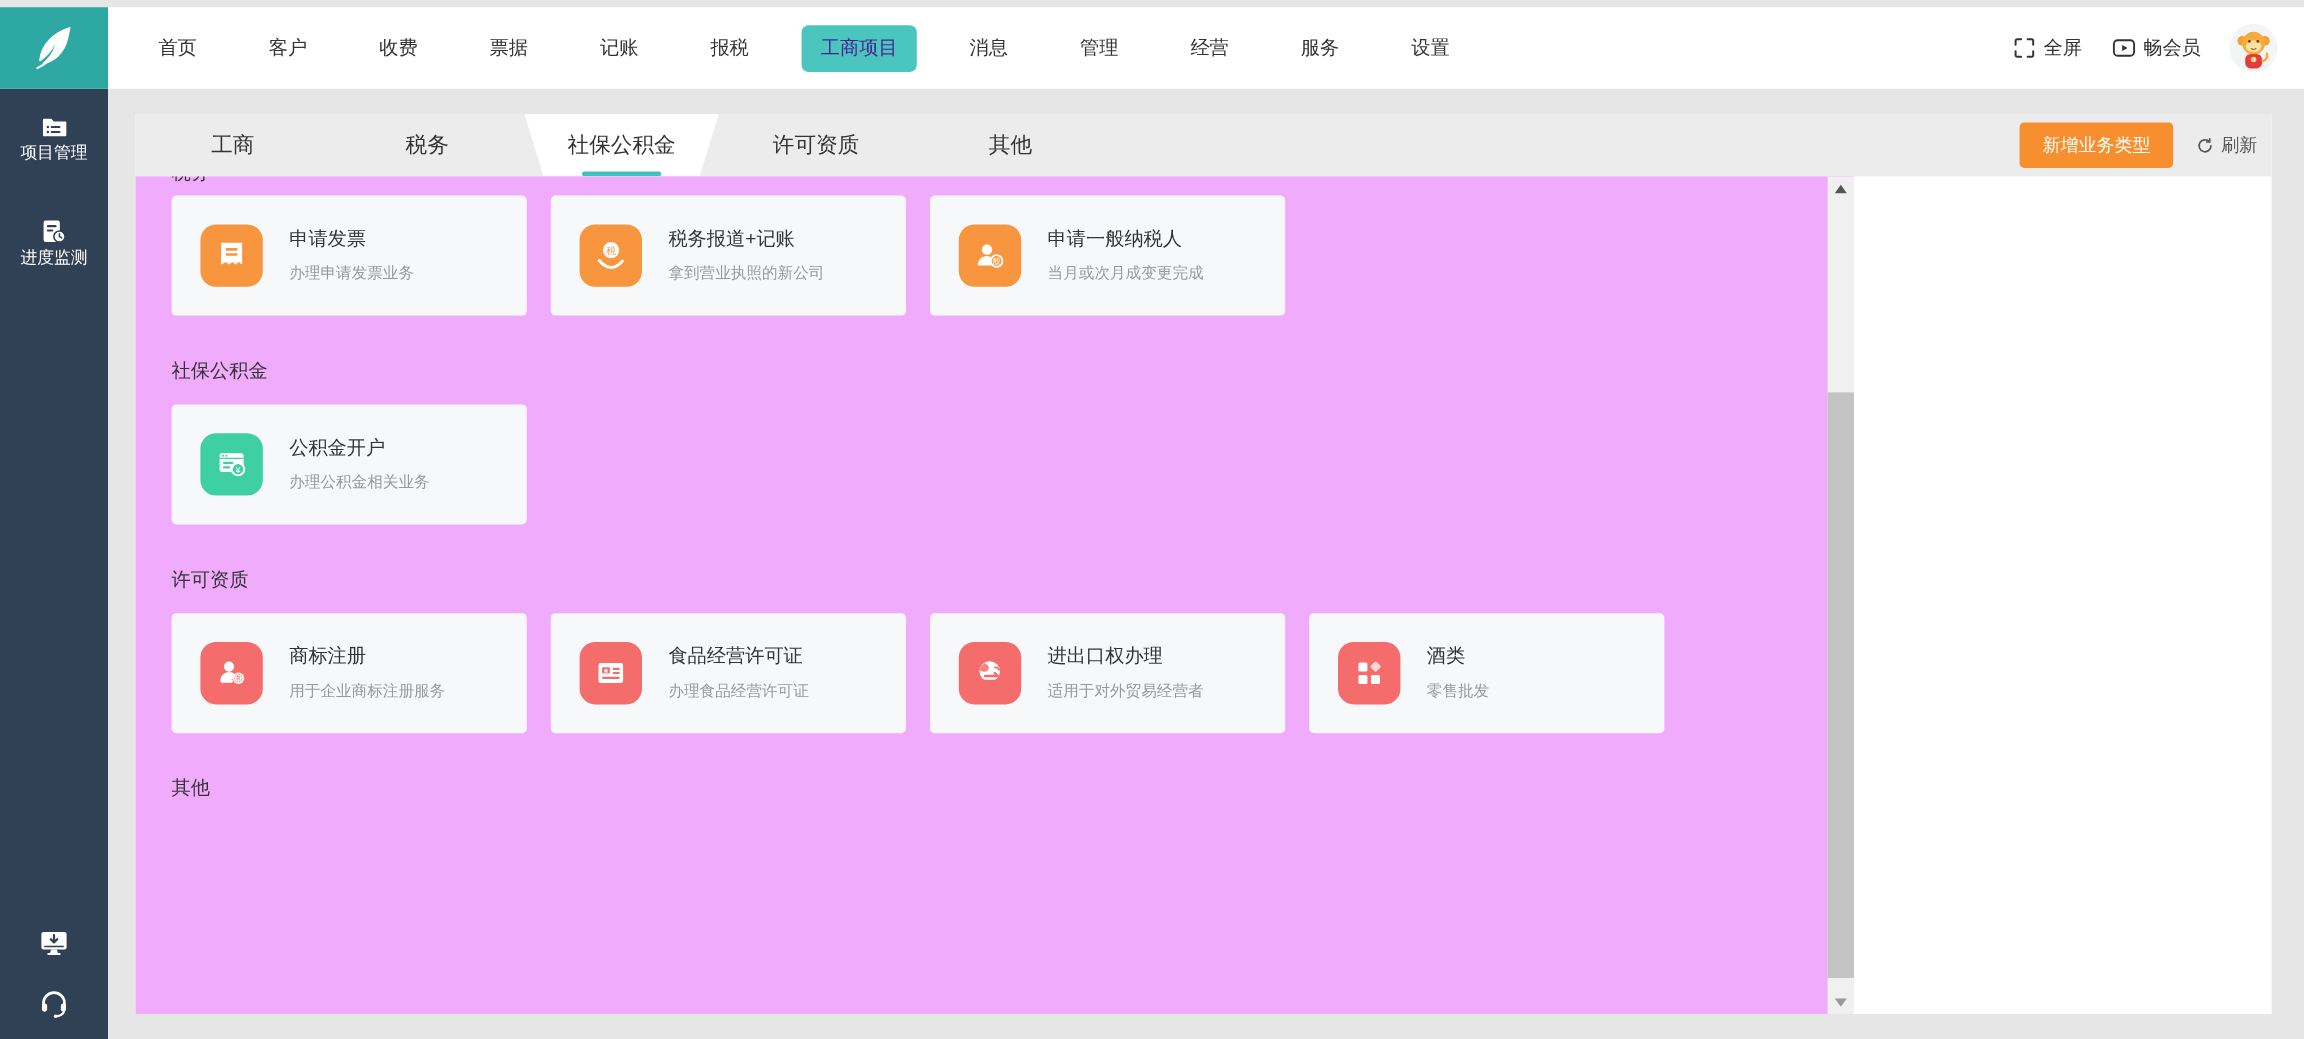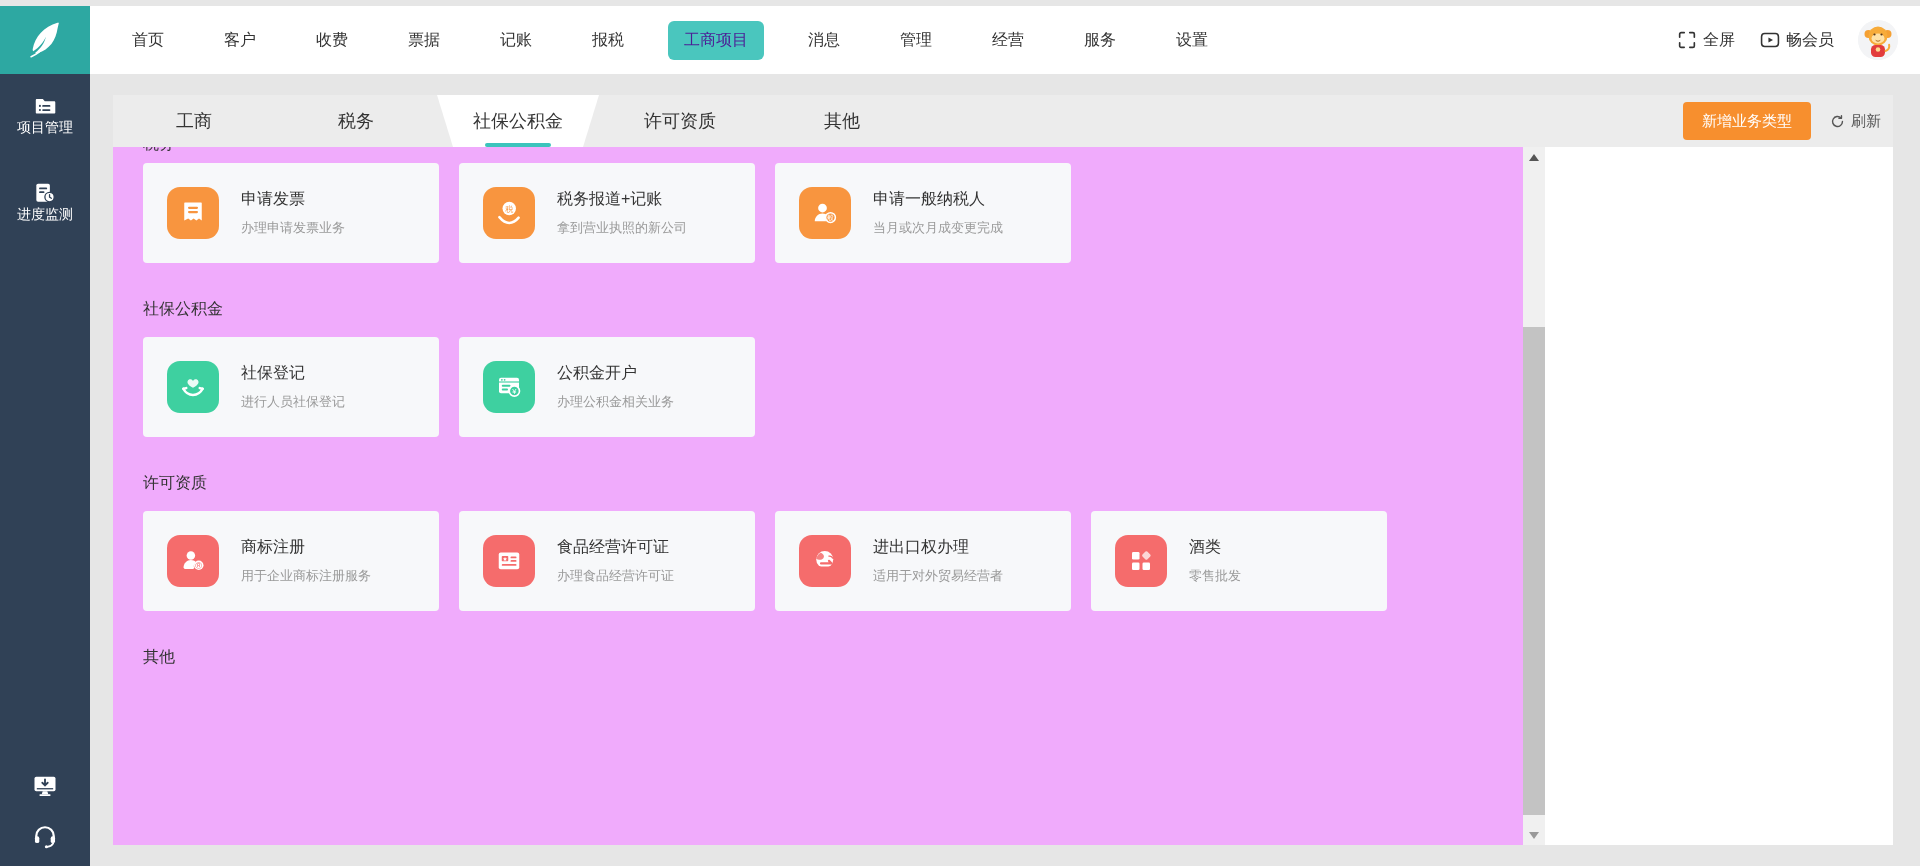--- a/index.html
+++ b/index.html
@@ -247,33 +247,20 @@
     </div>
   </div>
           </div>
   </section>
         <section class="section">
     <div class="section-title"><span class="st-inner">社保公积金</span></div>
     <div class="cards">
             <div class="card">
     <div class="card-icon" style="background: rgb(62, 208, 160);">
                 <svg viewBox="0 0 24 24" width="30" height="30">
-                  <path d="M12 7.2c.9-1.9 3.6-1.8 4.3.1.6 1.7-1.2 3.6-4.3 5.3C8.9 10.9 7.1 9 7.7 7.3c.7-1.9 3.4-2 4.3-.1z" fill="#fff" opacity=".9"></path>
-                  <path d="M4.3 13.4c1.6 3.1 4.3 4.9 7.7 4.9s6.1-1.8 7.7-4.9" fill="none" stroke="#fff" stroke-width="2" stroke-linecap="round"></path>
-                  <path d="M4.3 13.4l2.3-.5 M19.7 13.4l-2.3-.5" stroke="#fff" stroke-width="2" stroke-linecap="round"></path>
-                </svg>
-              </div>
-    <div class="card-text">
-      <div class="card-title">社保登记</div>
-      <div class="card-desc">进行人员社保登记</div>
-    </div>
-  </div>
-            <div class="card">
-    <div class="card-icon" style="background: rgb(62, 208, 160);">
-                <svg viewBox="0 0 24 24" width="30" height="30">
                   <rect x="4" y="4.5" width="16" height="12.5" rx="1.6" fill="#fff"></rect>
                   <line x1="4" y1="8" x2="20" y2="8" stroke="#3ed0a0" stroke-width=".9"></line>
                   <circle cx="6.3" cy="6.2" r=".7" fill="#3ed0a0"></circle>
                   <circle cx="8.5" cy="6.2" r=".7" fill="#3ed0a0"></circle>
                   <rect x="6.2" y="10.2" width="7" height="1.5" rx=".75" fill="#3ed0a0"></rect>
                   <rect x="6.2" y="13.2" width="5" height="1.5" rx=".75" fill="#3ed0a0"></rect>
                   <circle cx="16.3" cy="15.2" r="4.1" fill="#3ed0a0" stroke="#fff" stroke-width="1.3"></circle>
                   <text x="16.3" y="17.5" font-size="6" text-anchor="middle" fill="#fff" font-family="'Liberation Sans','DejaVu Sans',sans-serif">¥</text>
                 </svg>
               </div>

